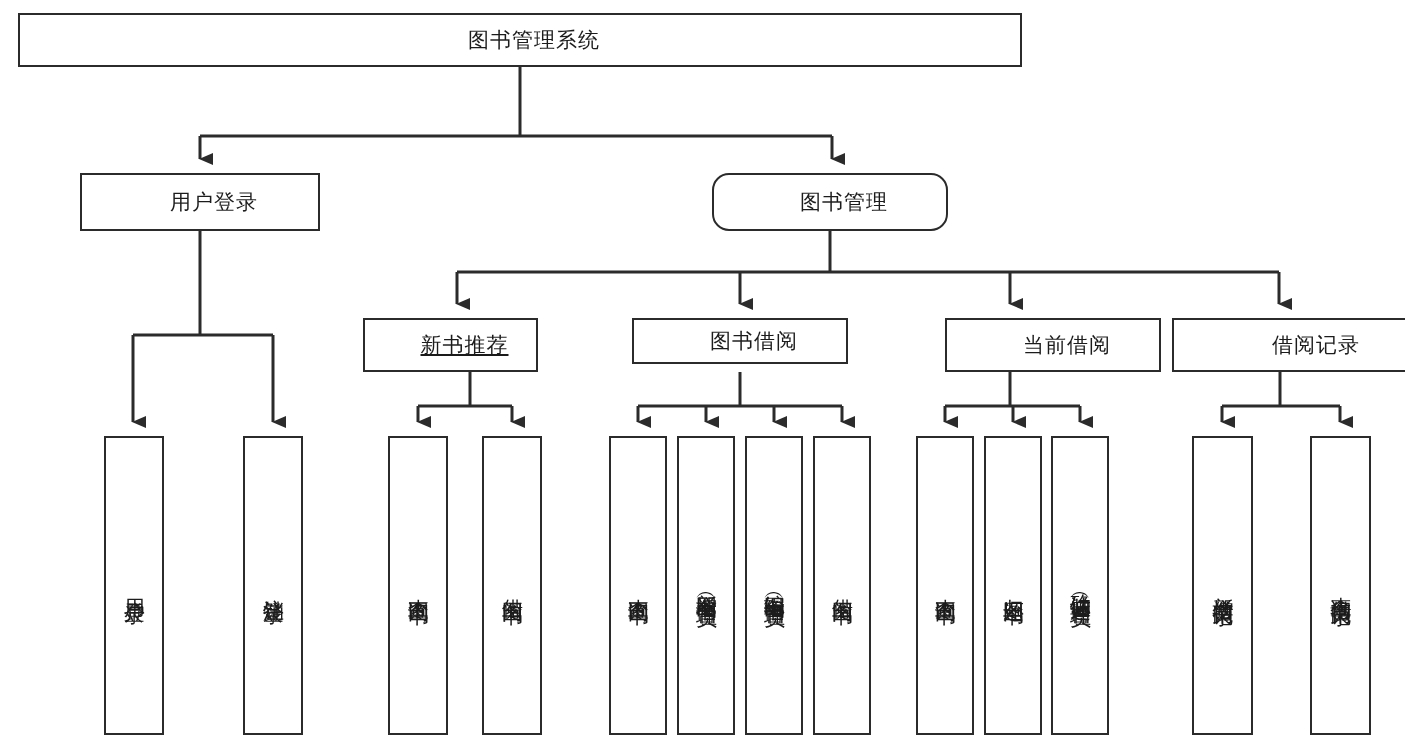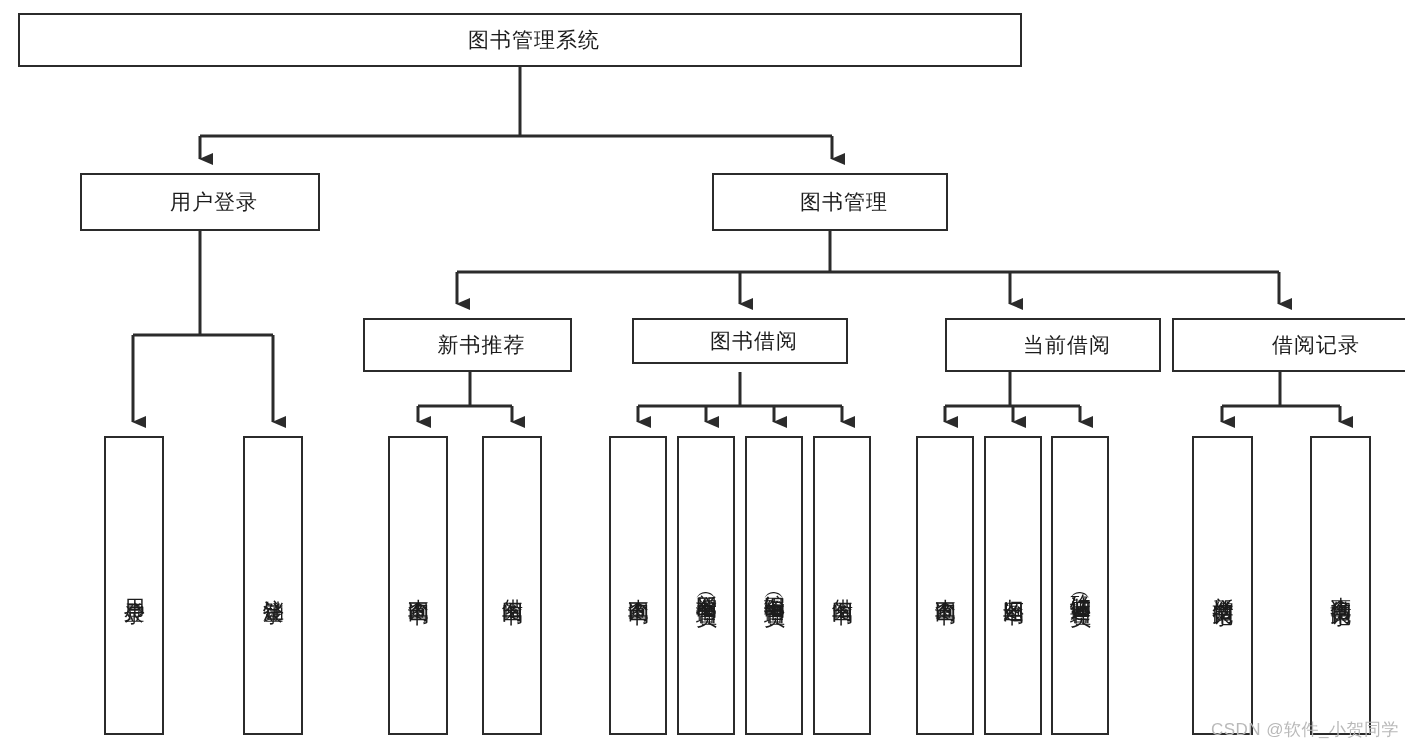--- a/index.html
+++ b/index.html
@@ -73,25 +73,25 @@
     </g>
   </svg>
 
   <div class="node" style="left:18px;top:13px;width:1004px;height:54px;">
     <span class="lbl">图书管理系统</span>
   </div>
 
   <div class="node" style="left:80px;top:173px;width:240px;height:58px;">
     <span class="lbl">用户登录</span>
   </div>
-  <div class="node" style="left:712px;top:173px;width:236px;height:58px;">
+  <div class="node" style="left:712px;top:173px;width:236px;height:58px;border-radius:17px;">
     <span class="lbl">图书管理</span>
   </div>
 
-  <div class="node" style="left:363px;top:318px;width:209px;height:54px;">
+  <div class="node" style="left:363px;top:318px;width:175px;height:54px;text-decoration:underline;">
     <span class="lbl">新书推荐</span>
   </div>
   <div class="node" style="left:632px;top:318px;width:216px;height:46px;">
     <span class="lbl">图书借阅</span>
   </div>
   <div class="node" style="left:902px;top:318px;width:216px;height:54px;margin-left:43px;">
     <span class="lbl">当前借阅</span>
   </div>
   <div class="node" style="left:1172px;top:318px;width:260px;height:54px;">
     <span class="lbl">借阅记录</span>
@@ -134,15 +134,14 @@
     <span class="vlbl">确认归还（管理员）</span>
   </div>
 
   <div class="leaf" style="left:1192px;top:436px;width:61px;height:299px;">
     <span class="vlbl">新增借阅记录</span>
   </div>
   <div class="leaf" style="left:1310px;top:436px;width:61px;height:299px;">
     <span class="vlbl">查询借阅记录</span>
   </div>
 
-  <div class="watermark">CSDN @软件_小贺同学</div>
 
 </div>
 
 </body></html>

